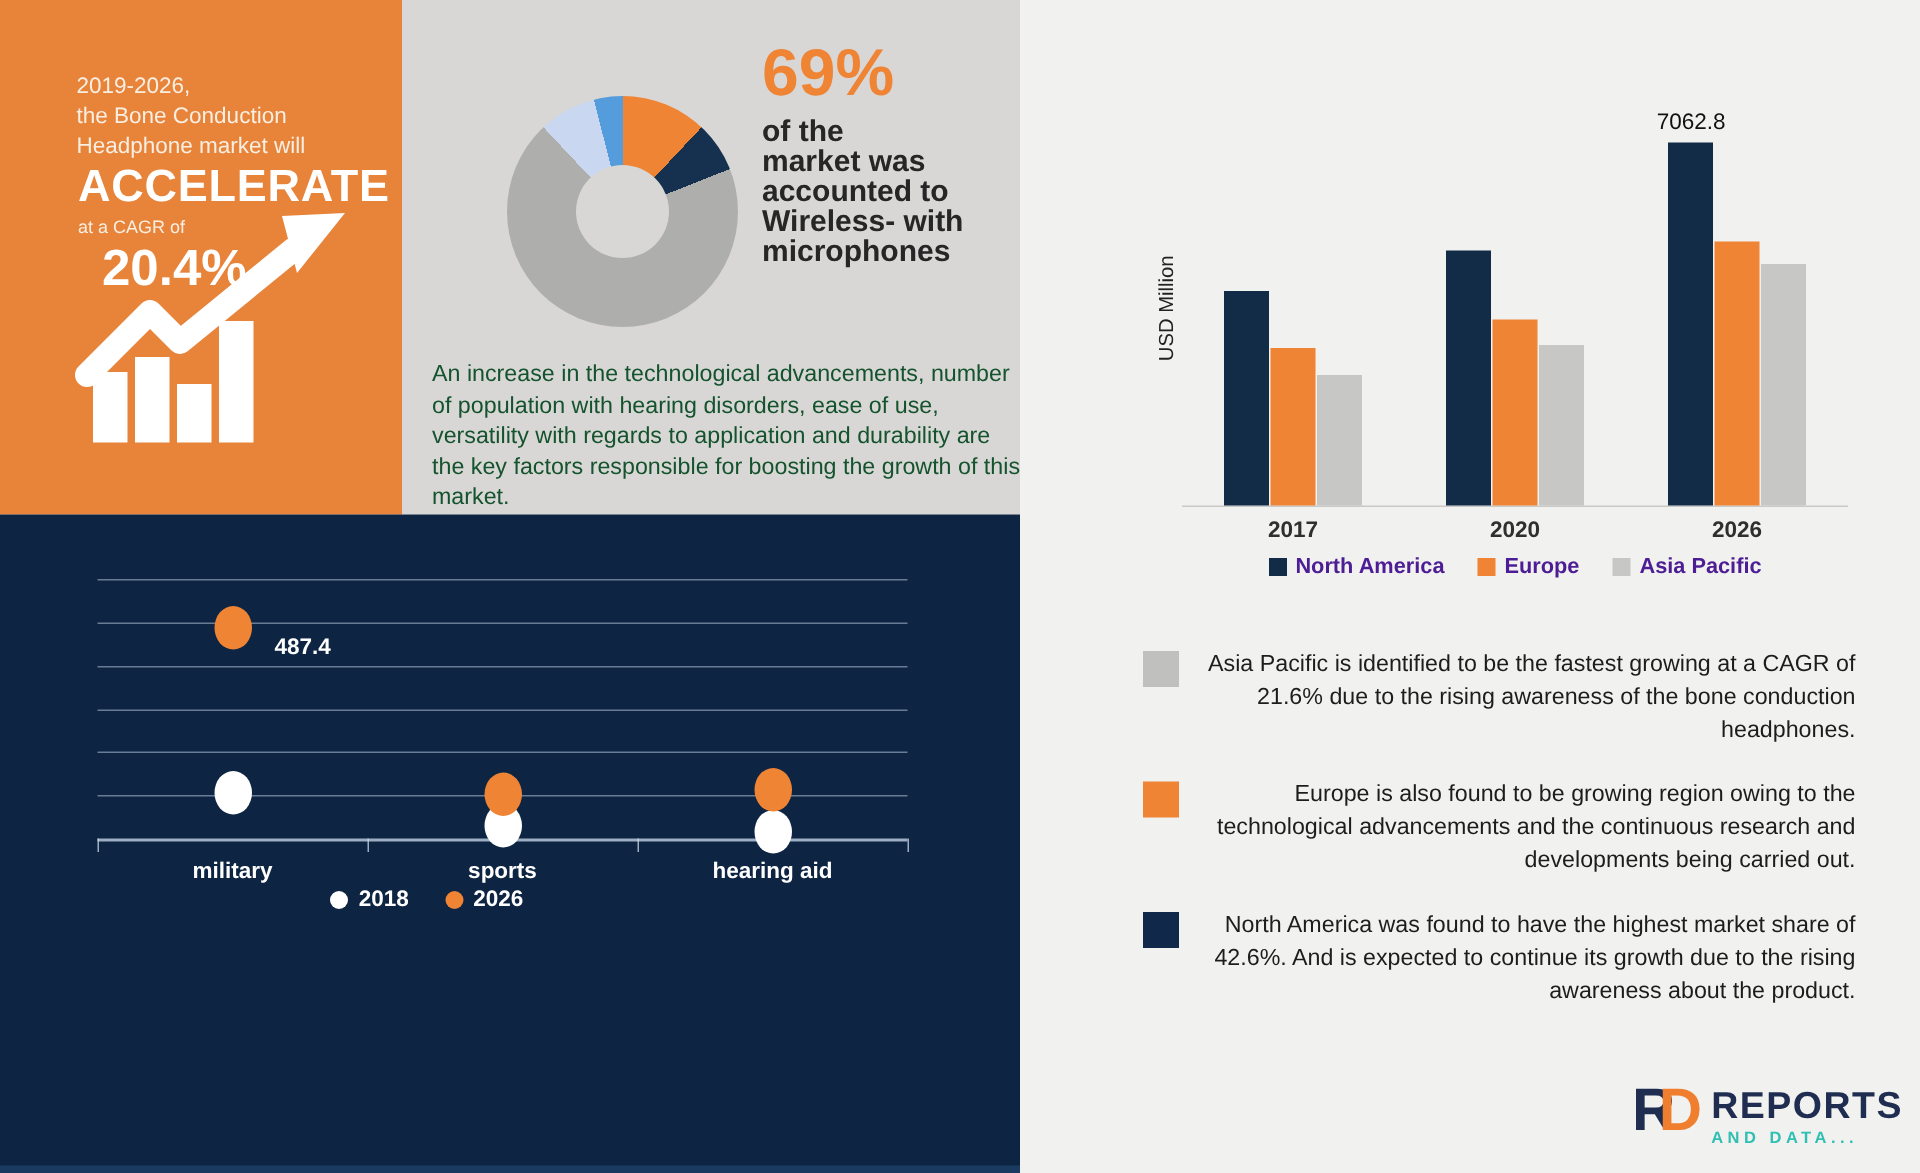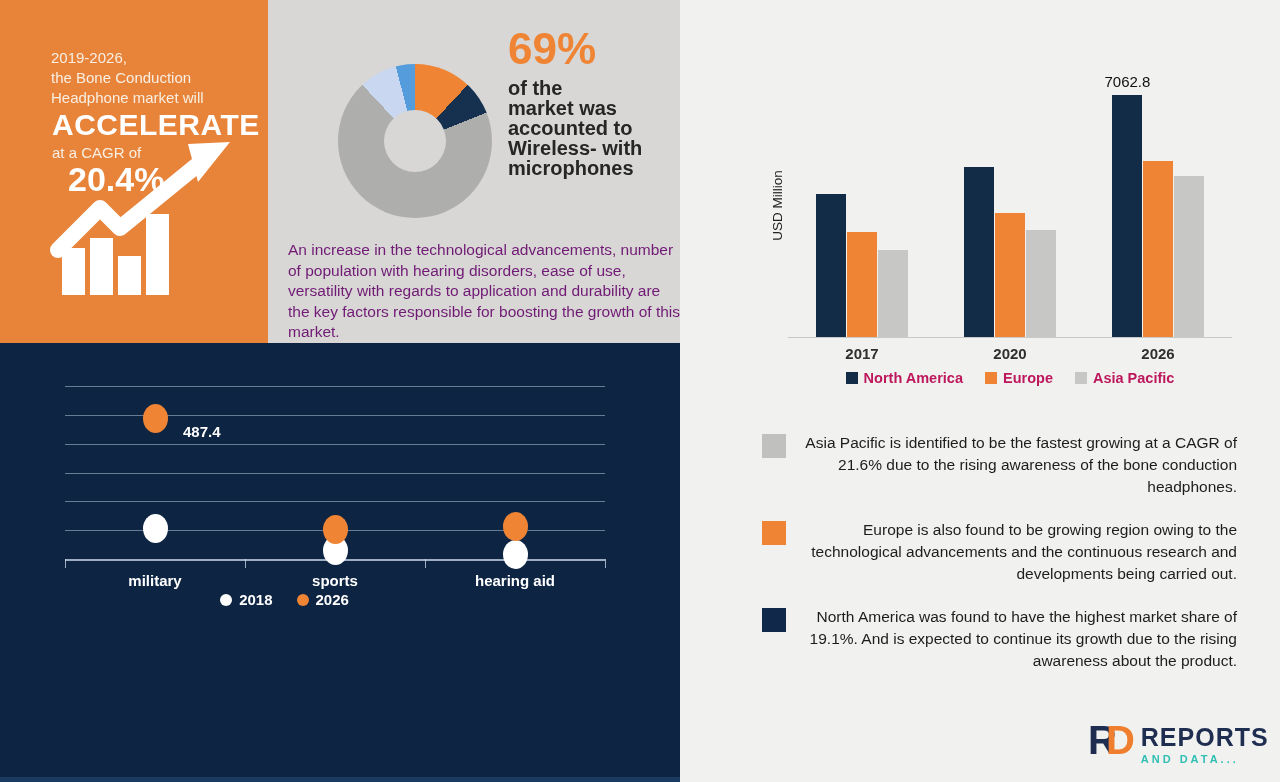--- a/index.html
+++ b/index.html
@@ -9,30 +9,30 @@
   
   .panel-orange { position:absolute; left:0; top:0; width:268px; height:343px; background:#e8833a; }
   .panel-mid    { position:absolute; left:268px; top:0; width:412px; height:343px; background:#d8d7d5; }
   .panel-navy   { position:absolute; left:0; top:343px; width:680px; height:439px; background:#0d2442; }
   .panel-right  { position:absolute; left:680px; top:0; width:600px; height:782px; background:#f1f1ef; }
   .navy-bottom-strip { position:absolute; left:0; bottom:0; width:680px; height:5px; background:#1a3a60; }
 
   
   .intro { position:absolute; left:51px; top:48px; font-size:15px; line-height:20px; color:#f8efe2; }
   .accelerate { position:absolute; left:52px; top:108px; font-size:30px; font-weight:bold; color:#ffffff; letter-spacing:.5px; }
-  .cagr-prefix { position:absolute; left:52px; top:144px; font-size:15px; color:#f8efe2; }
+  .cagr-prefix { position:absolute; left:52px; top:144px; font-size:12px; color:#f8efe2; }
   .cagr-value { position:absolute; left:68px; top:160px; font-size:34px; font-weight:bold; color:#ffffff; }
   .growth-icon { position:absolute; left:44px; top:138px; }
 
   
   .donut { position:absolute; left:70px; top:64px; width:154px; height:154px; border-radius:50%; }
   .donut .hole { position:absolute; left:50%; top:50%; width:62px; height:62px; transform:translate(-50%,-50%); border-radius:50%; background:#d8d7d5; }
   .stat-value { position:absolute; left:240px; top:24px; font-size:44px; font-weight:bold; color:#ee8434; }
   .stat-caption { position:absolute; left:240px; top:78px; font-size:20px; font-weight:bold; color:#262626; line-height:20px; }
-  .mid-paragraph { position:absolute; left:20px; top:240px; width:394px; font-size:15.5px; color:#701a75; line-height:20.5px; }
+  .mid-paragraph { position:absolute; left:20px; top:240px; width:394px; font-size:15.5px; color:#14532d; line-height:20.5px; }
 
   
   .dot-grid { position:absolute; left:65px; top:43px; width:540px; height:173px; }
   .gridline { position:absolute; left:0; width:100%; height:1px; background:rgba(196,212,232,.5); }
   .grid-axis { position:absolute; left:0; top:173px; width:100%; height:2px; background:rgba(205,220,238,.75); }
   .grid-tick { position:absolute; top:173px; width:1px; height:9px; background:rgba(205,220,238,.75); }
   .dot { position:absolute; width:25px; height:29px; border-radius:50%; }
   .dot-value-label { position:absolute; font-size:15px; font-weight:bold; color:#ffffff; }
   .cat-label { position:absolute; top:186px; width:120px; text-align:center; font-size:15px; font-weight:bold; color:#ffffff; }
   .dot-legend { position:absolute; left:0; top:248px; width:555px; display:flex; justify-content:center; gap:24px;padding-left:14px; }
@@ -43,21 +43,21 @@
 
   
   .bar-ylabel { position:absolute; left:62px; top:198px; transform:rotate(-90deg); transform-origin:center; font-size:13.5px; color:#222; white-space:nowrap; }
   .bar-chart { position:absolute; left:108px; top:95px; width:444px; height:242px; }
   .bar-axis { position:absolute; left:0; top:242px; width:100%; height:1px; background:#c9c9c7; }
   .bar-group { position:absolute; bottom:0; width:93px; display:flex; align-items:flex-end; gap:1px; }
   .bar { width:30px; }
   .bar-value-label { position:absolute; font-size:15px; font-weight:normal; color:#111; }
   .bar-cat-label { position:absolute; top:250px; width:148px; text-align:center; font-size:15px; font-weight:bold; color:#2f2f2f; }
   .bar-legend { position:absolute; left:108px; top:370px; width:444px; display:flex; justify-content:center; gap:22px; }
-  .bar-legend .item { display:flex; align-items:center; gap:6px; font-size:14.5px; font-weight:bold; color:#be185d; }
+  .bar-legend .item { display:flex; align-items:center; gap:6px; font-size:14.5px; font-weight:bold; color:#4c1d95; }
   .bar-legend .swatch { width:12px; height:12px; }
 
   
   .region-bullets { position:absolute; left:762px; top:432px; width:475px;text-align:right; }
   .region-bullet { position:relative; margin-bottom:21px; min-height:66px; }
   .region-bullet .sq { position:absolute; left:0; top:2px; width:24px; height:24px; }
   .region-bullet .txt { margin-left:38px; width:437px; font-size:15.5px; color:#1d1d1d; line-height:22px; }
 
   
   .logo { position:absolute; left:1088px; top:720px; display:flex; align-items:flex-start; }
@@ -188,21 +188,21 @@
       <div class="region-bullet">
         <div class="sq" style="background: rgb(192, 192, 190);"></div>
         <div class="txt">Asia Pacific is identified to be the fastest growing at a CAGR of 21.6% due to the rising awareness of the bone conduction headphones.</div>
       </div>
       <div class="region-bullet">
         <div class="sq" style="background: rgb(238, 132, 52);"></div>
         <div class="txt">Europe is also found to be growing region owing to the technological advancements and the continuous research and developments being carried out.</div>
       </div>
       <div class="region-bullet">
         <div class="sq" style="background: rgb(16, 41, 75);"></div>
-        <div class="txt">North America was found to have the highest market share of 19.1%.  And is expected to continue its growth due to the rising awareness about the product.</div>
+        <div class="txt">North America was found to have the highest market share of 42.6%.  And is expected to continue its growth due to the rising awareness about the product.</div>
       </div>
     </div>
 
   <div class="logo">
     <div class="mark"><span class="r">R</span><span class="d">D</span></div>
     <div class="words">
       <div class="title">REPORTS</div>
       <div class="subtitle">AND DATA...</div>
     </div>
   </div>

